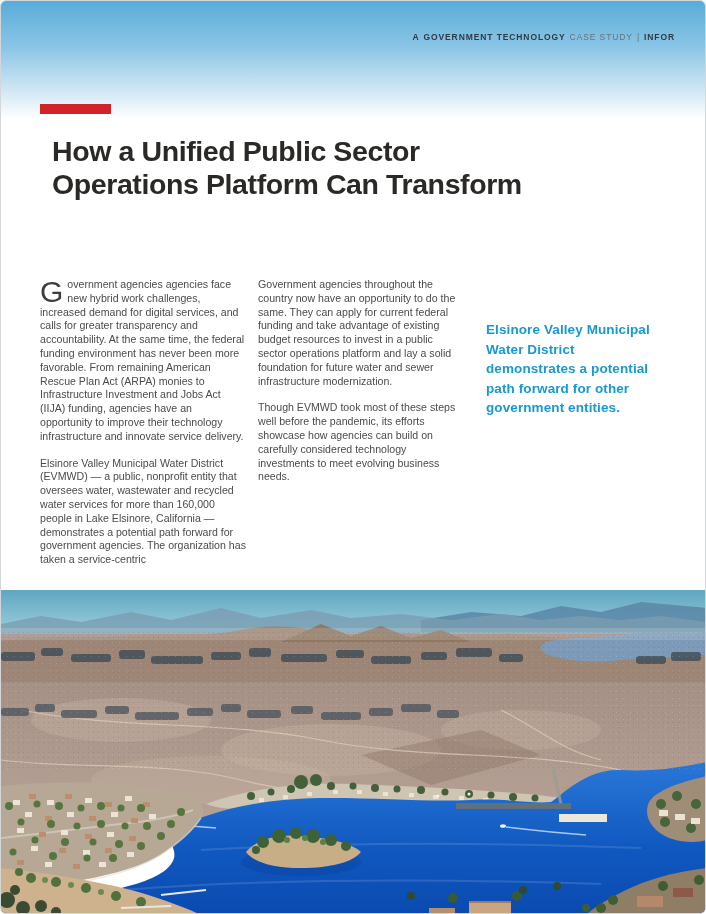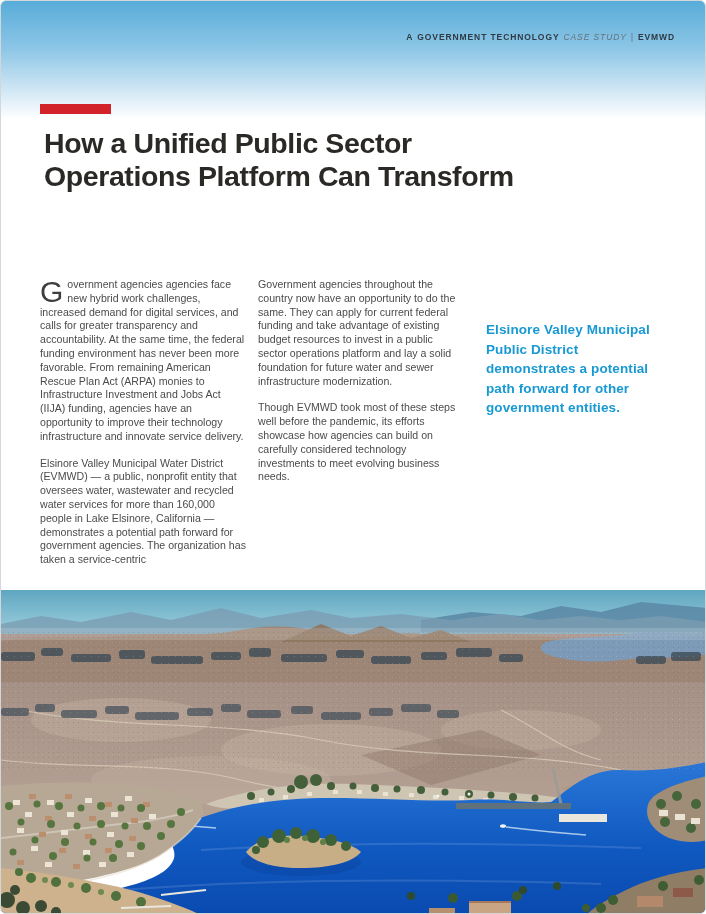--- a/index.html
+++ b/index.html
@@ -11,21 +11,21 @@
   
   .header-band{
     position:absolute;left:0;top:0;width:706px;height:118px;
     background:linear-gradient(180deg,#58acd9 0%,#8cc6e6 40%,#cfe6f4 75%,#ffffff 100%);
   }
   .eyebrow{
     position:absolute;top:31px;right:30px;display:flex;gap:4px;align-items:baseline;
     font-size:8.5px;letter-spacing:.9px;white-space:nowrap;
   }
   .eyebrow .b{font-weight:700;color:#2f3a44;}
-  .eyebrow .l{font-weight:400;color:#66727c;font-style:italic;}
+  .eyebrow .l{font-weight:400;color:#66727c;}
   .red-bar{position:absolute;left:39px;top:103px;width:71px;height:10px;background:#d2232a;}
   
   .headline{
     position:absolute;left:39px;top:122px;width:630px;
     font-weight:700;font-size:28.5px;line-height:33px;color:#2b2926;letter-spacing:-.4px;
   }
   
   .columns{position:absolute;left:39px;top:277px;width:424px;display:flex;gap:12px;}
   .col{width:206px;font-size:10.6px;line-height:13.8px;color:#4b4b4b;}
   .col p{margin:0 0 13px 0;}
@@ -53,42 +53,42 @@
 
 <div class="page">
 
   <div class="header-band"></div>
 
   <div class="eyebrow">
     <span class="b">A</span>
     <span class="b">GOVERNMENT TECHNOLOGY</span>
     <span class="l">CASE STUDY</span>
     <span class="l">|</span>
-    <span class="b">EVMWD</span>
+    <span class="b">INFOR</span>
   </div>
 
   <div class="red-bar"></div>
 
-  <h1 class="headline" style="margin:4px;">
+  <h1 class="headline" style="margin:12px;">
     <div>How a Unified Public Sector</div>
     <div>Operations Platform Can Transform</div>
   </h1>
 
   <div class="columns">
     <div class="col">
       <p><span class="dropcap">G</span><span>overnment agencies agencies face new hybrid work challenges, increased demand for digital services, and calls for greater transparency and accountability. At the same time, the federal funding environment has never been more favorable. From remaining American Rescue Plan Act (ARPA) monies to Infrastructure Investment and Jobs Act (IIJA) funding, agencies have an opportunity to improve their technology infrastructure and innovate service delivery.</span></p>
       <p>Elsinore Valley Municipal Water District (EVMWD) — a public, nonprofit entity that oversees water, wastewater and recycled water services for more than 160,000 people in Lake Elsinore, California — demonstrates a potential path forward for government agencies. The organization has taken a service-centric</p>
     </div>
     <div class="col">
       <p>Government agencies throughout the country now have an opportunity to do the same. They can apply for current federal funding and take advantage of existing budget resources to invest in a public sector operations platform and lay a solid foundation for future water and sewer infrastructure modernization.</p>
       <p>Though EVMWD took most of these steps well before the pandemic, its efforts showcase how agencies can build on carefully considered technology investments to meet evolving business needs.</p>
     </div>
   </div>
 
-  <div class="pullquote">Elsinore Valley Municipal Public District demonstrates a potential path forward for other government entities.</div>
+  <div class="pullquote">Elsinore Valley Municipal Water District demonstrates a potential path forward for other government entities.</div>
 
   <div class="photo" role="img" aria-label="Aerial photo of Lake Elsinore, California: vivid blue lake with lakeside homes, a small tree-covered island, beach, boats and dry desert hills">
     <svg width="706" height="325" viewBox="0 0 706 325">
       <defs>
         <linearGradient id="sky" x1="0" y1="0" x2="0" y2="1">
           <stop offset="0" stop-color="#5fa6c1"></stop>
             <stop offset="1" stop-color="#9ed0dd"></stop>
         </linearGradient>
         <linearGradient id="terr" x1="0" y1="0" x2="0" y2="1">
           <stop offset="0" stop-color="#a18b82"></stop>

